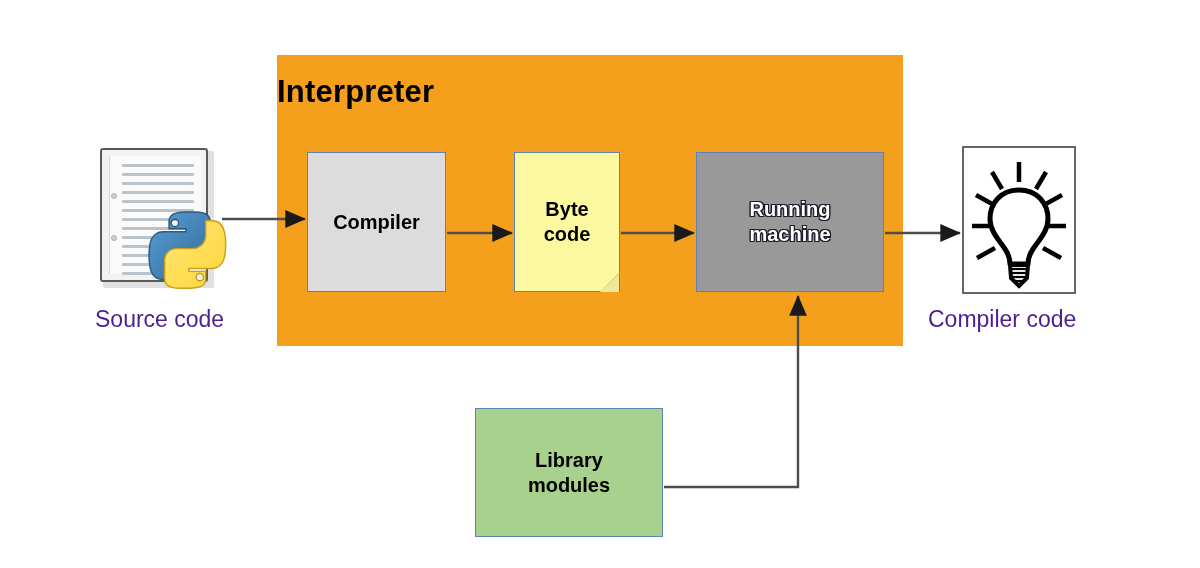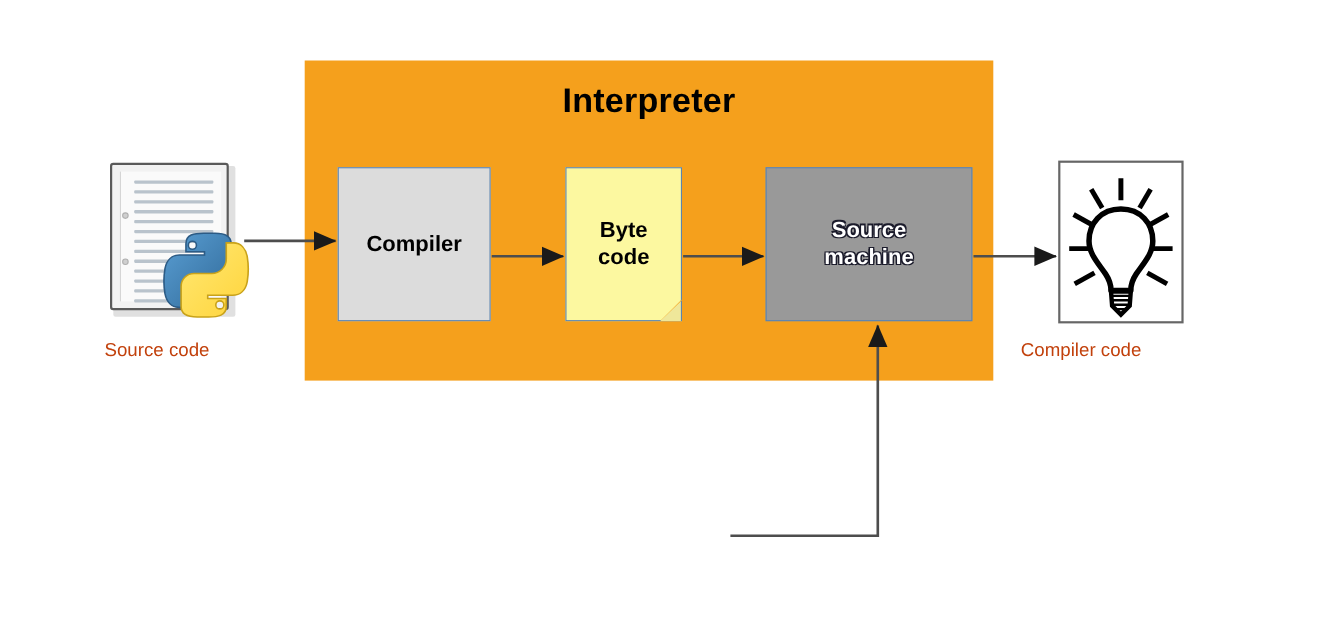--- a/index.html
+++ b/index.html
@@ -25,21 +25,21 @@
     top: 55px;
     width: 626px;
     height: 291px;
     background: #F5A01C;
   }
   .interpreter-title {
     position: absolute;
     left: 277px;
     top: 72px;
     width: 626px;
-    text-align: center;
+    text-align: left;
     font-size: 31px;
     font-weight: bold;
     color: #000000;
     letter-spacing: 0.2px;
     line-height: 40px;
   }
 
   
   .node-box {
     position: absolute;
@@ -195,22 +195,22 @@
     width: 114px;
     height: 148px;
     background: #ffffff;
     border: 2px solid #666666;
     box-sizing: border-box;
   }
 
   
   .caption {
     position: absolute;
-    font-size: 17px;
-    color: #c2410c;
+    font-size: 23px;
+    color: #4c1d95;
     line-height: 26px;
     white-space: nowrap;
   }
   .caption.source { left: 95px; top: 306px; }
   .caption.running { left: 928px; top: 306px; }
 
   
   .conn { position: absolute; overflow: visible; }
 </style>
 </head>
@@ -273,25 +273,31 @@
     <span class="fold"></span>
     <span class="fold-tri"></span>
   </div>
 
   <div class="node-box compiler-box">
     <span>Compiler</span>
   </div>
 
   <div class="node-box vm-box">
     <span>
-      <span>Source</span><br>
+      <span>Running</span><br>
       <span>machine</span>
     </span>
   </div>
 
+  <div class="node-box library-box">
+    <span>
+      <span>Library</span><br>
+      <span>modules</span>
+    </span>
+  </div>
 
   <div class="bulb-box">
     <svg width="110" height="144" viewBox="0 0 110 144">
       <g stroke="#000000" stroke-width="4.5" stroke-linecap="butt" fill="none">
 
         <line x1="55" y1="14" x2="55" y2="34"></line>
         <line x1="28" y1="24" x2="38" y2="41"></line>
         <line x1="82" y1="24" x2="72" y2="41"></line>
         <line x1="12" y1="47" x2="30" y2="57"></line>
         <line x1="98" y1="47" x2="80" y2="57"></line>

